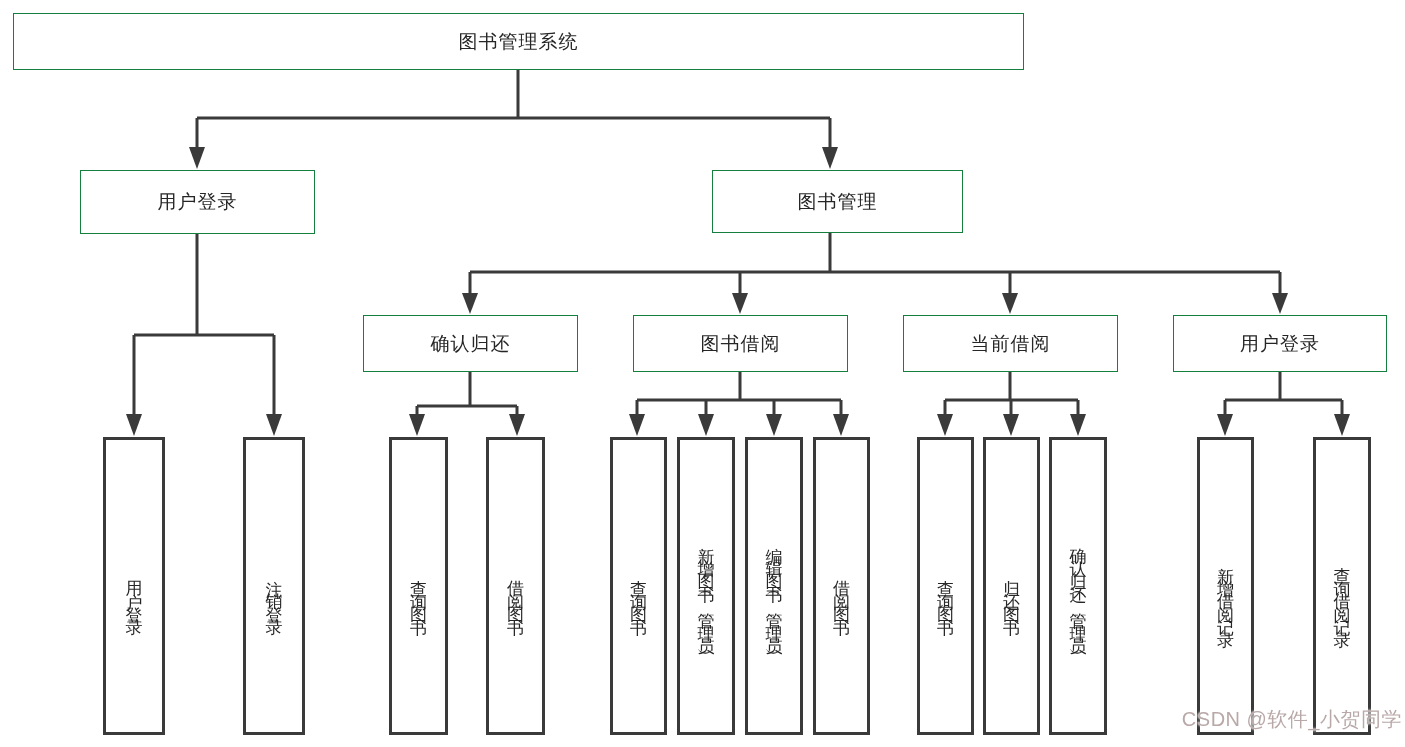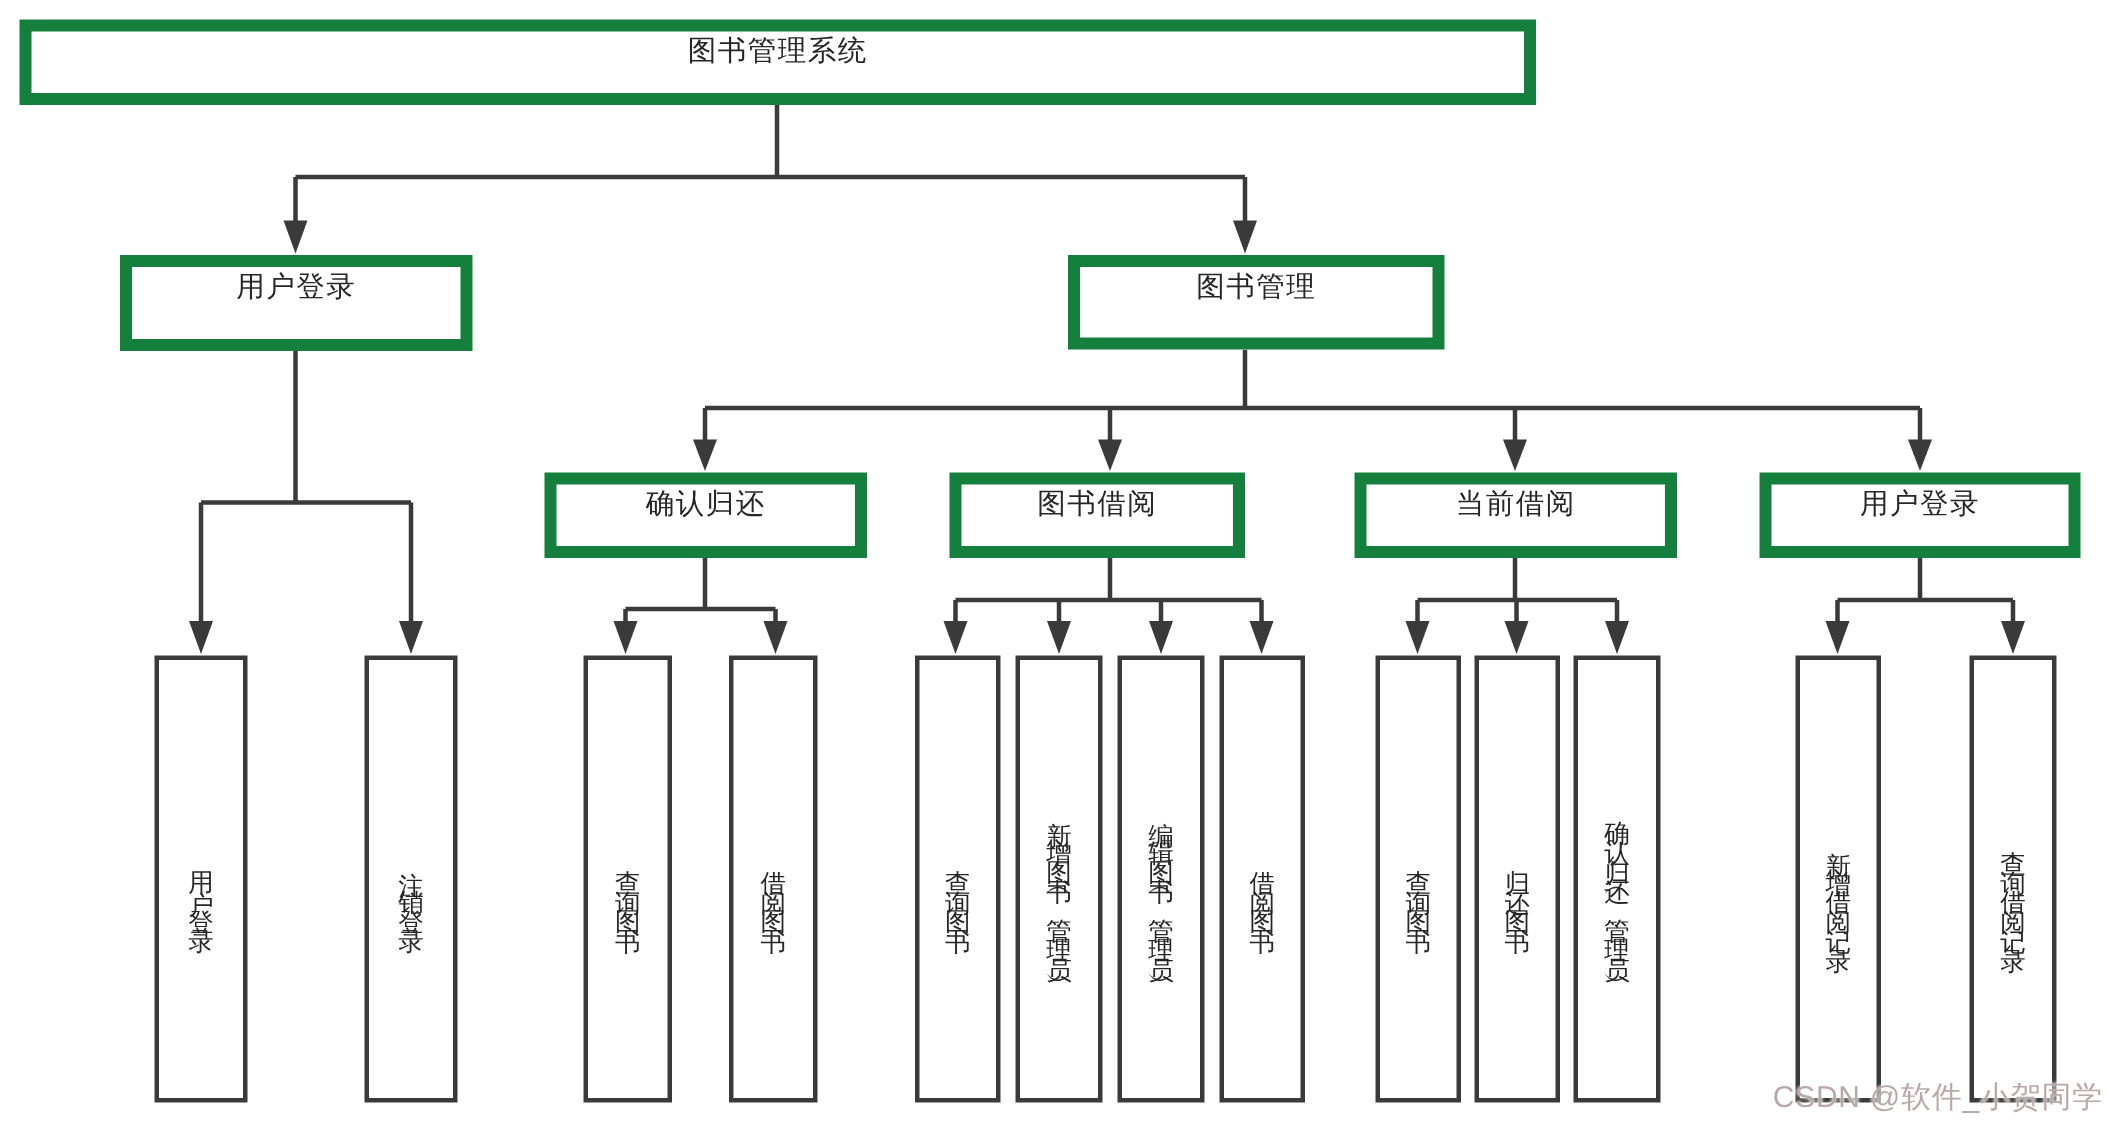--- a/index.html
+++ b/index.html
@@ -14,24 +14,24 @@
   }
   .connectors {
     position: absolute;
     left: 0; top: 0;
     width: 1405px; height: 747px;
     z-index: 1;
   }
   .hbox {
     position: absolute;
     box-sizing: border-box;
-    border: 8px solid #15803d;
+    border: 1px solid #15803d;
     background: #ffffff;
     display: flex;
-    align-items: flex-start;
+    align-items: center;
     justify-content: center;
     font-size: 19px;
     letter-spacing: 1px;
     z-index: 2;
   }
   .vbox {
     position: absolute;
     box-sizing: border-box;
     border: 3px solid #3a3a3a;
     background: #ffffff;
@@ -47,21 +47,21 @@
     text-orientation: mixed;
     white-space: nowrap;
     font-size: 17px;
     letter-spacing: 13px;
     line-height: 1;
     margin-bottom: -13px; 
   }
   .watermark {
     position: absolute;
     right: 3px;
-    bottom: 2px;
+    bottom: 14px;
     z-index: 3;
     font-size: 20px;
     letter-spacing: 0.5px;
     color: #b9a8a8;
     text-shadow: 0 0 2px #ffffff, 0 0 3px #ffffff;
   }
 </style>
 </head>
 <body>
 
@@ -107,21 +107,21 @@
   <div class="hbox" style="left:80px; top:170px; width:235px; height:64px">
     <span>用户登录</span>
   </div>
   <div class="hbox" style="left:712px; top:170px; width:251px; height:63px">
     <span>图书管理</span>
   </div>
 
   <div class="hbox" style="left:363px; top:315px; width:215px; height:57px">
     <span>确认归还</span>
   </div>
-  <div class="hbox" style="left:633px; top:315px; width:197px; height:57px">
+  <div class="hbox" style="left:633px; top:315px; width:215px; height:57px">
     <span>图书借阅</span>
   </div>
   <div class="hbox" style="left:903px; top:315px; width:215px; height:57px">
     <span>当前借阅</span>
   </div>
   <div class="hbox" style="left:1173px; top:315px; width:214px; height:57px">
     <span>用户登录</span>
   </div>
 
   <div class="vbox" style="left:103px; width:62px">

